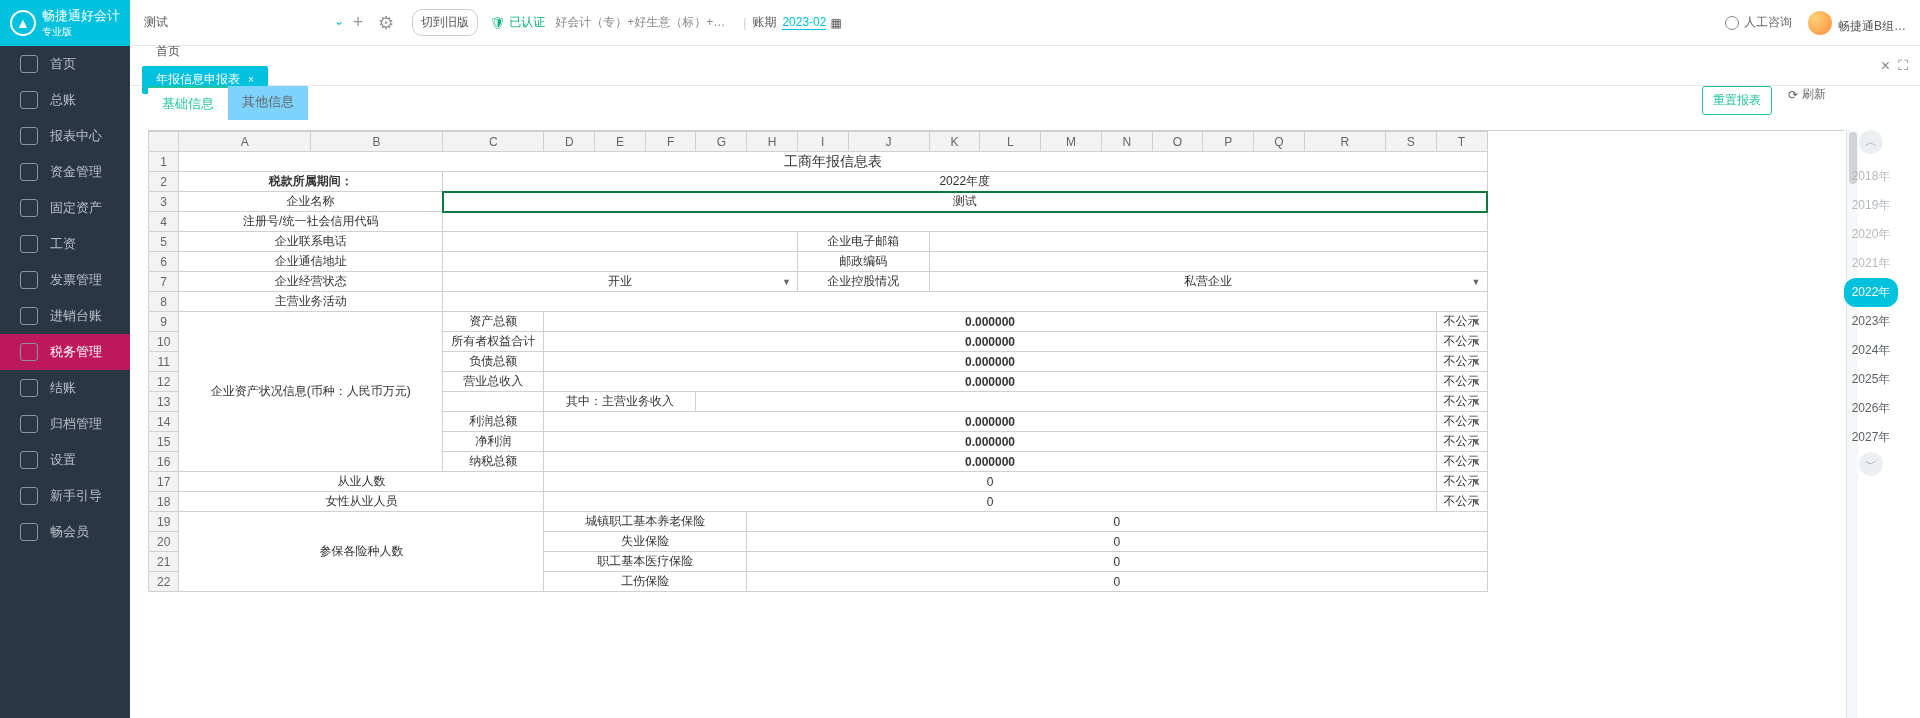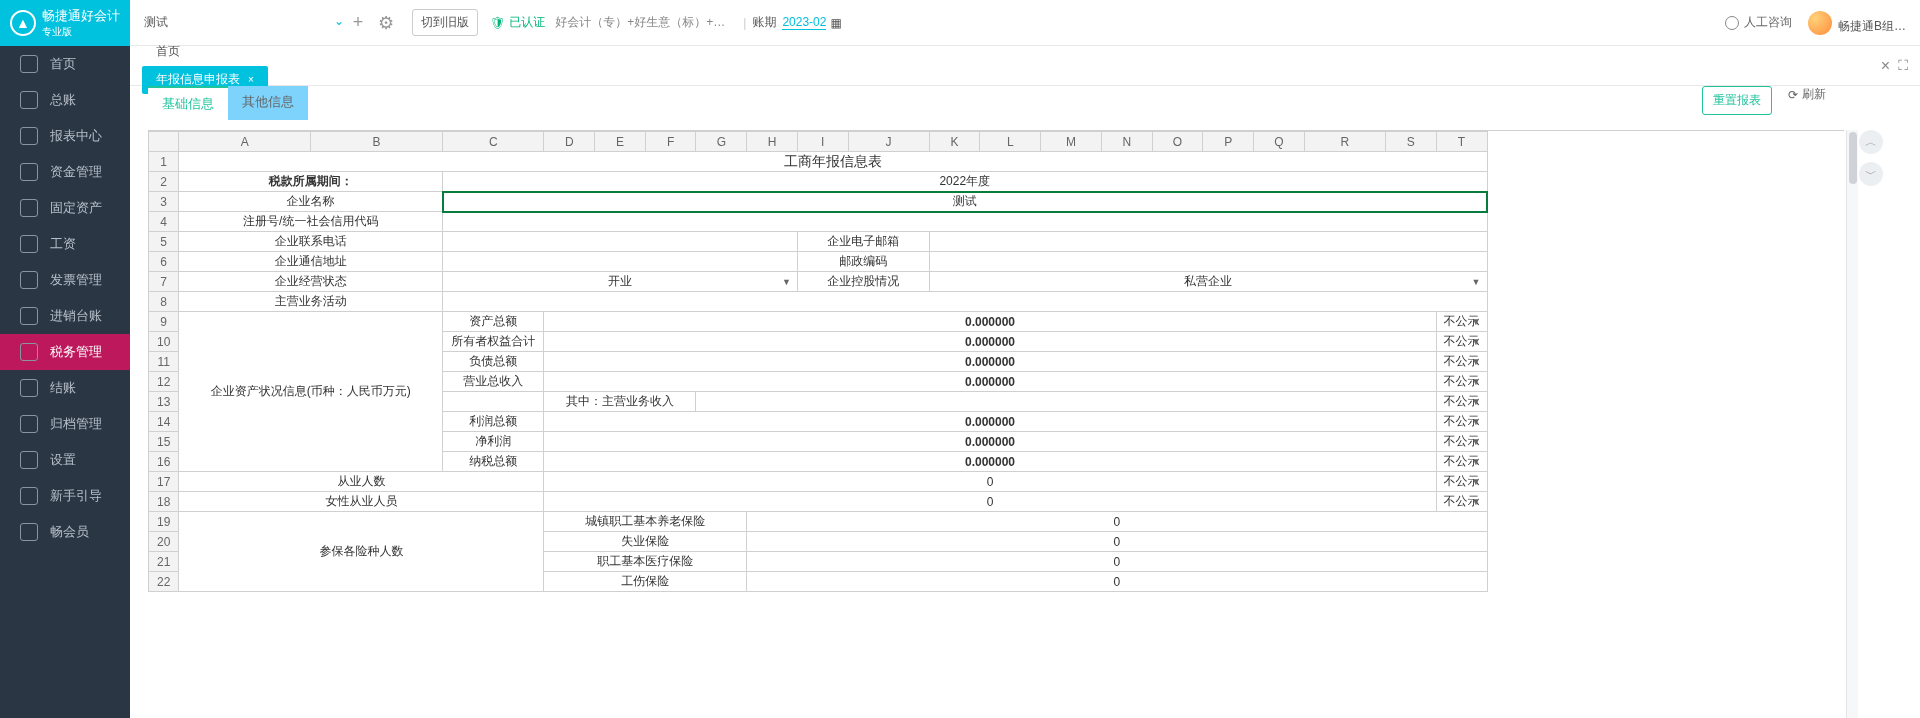--- a/index.html
+++ b/index.html
@@ -13,21 +13,21 @@
 .logo-sub { font-size: 10px; display: block; }
 .side-item { height: 36px; display: flex; align-items: center; padding-left: 20px; cursor: pointer; font-size: 13px; }
 .side-item .si-icon { width: 18px; height: 18px; margin-right: 12px; display: flex; align-items: center; justify-content: center; border: 1px solid #8a94a2; border-radius: 3px; font-size: 10px; }
 .side-item.active { background: #be185d; color: #fff; }
 
 
 .topbar { position: absolute; left: 130px; right: 0; top: 0; height: 46px; background: #fff; border-bottom: 1px solid #e8e8e8; display: flex; align-items: center; padding: 0 14px; }
 .topbar .company { width: 200px; color: #555; position: relative; }
 .topbar .company .chev { position: absolute; right: 0; color: #00c1de; }
 .topbar .icon-btn { width: 28px; height: 28px; color: #999; display: flex; align-items: center; justify-content: center; cursor: pointer; font-size: 18px; }
-.topbar .old-btn { border: 1px solid #ccc; border-radius: 3px; padding: 4px 8px; margin: 0 12px; color: #555; cursor: pointer; }
+.topbar .old-btn { border: 1px solid #ccc; border-radius: 10px; padding: 4px 8px; margin: 0 12px; color: #555; cursor: pointer; }
 .topbar .cert { color: #00b578; margin-right: 10px; display: flex; align-items: center; }
 .topbar .cert .shield { margin-right: 4px; }
 .topbar .prod { color: #888; margin-right: 12px; }
 .topbar .sep { color: #ccc; margin: 0 6px; }
 .topbar .period-lbl { color: #555; margin-right: 6px; }
 .topbar .period-val { color: #00c1de; border-bottom: 1px solid #00c1de; cursor: pointer; }
 .topbar .spacer { flex: 1; }
 .topbar .consult { display: flex; align-items: center; color: #666; margin-right: 16px; cursor: pointer; }
 .topbar .consult .head { width: 14px; height: 14px; border: 1px solid #888; border-radius: 50%; margin-right: 5px; }
 .topbar .user { display: flex; align-items: flex-end; color: #555; cursor: pointer; }
@@ -385,14 +385,26 @@
       </tbody>
   </table>
 </div>
 
 <div class="vscroll">
   <div class="thumb"></div>
 </div>
 
 <div class="yearstrip">
   <div class="scroll-prev">︿</div>
+  <div id="years-host">
+      <div class="year">2018年</div>
+      <div class="year">2019年</div>
+      <div class="year">2020年</div>
+      <div class="year">2021年</div>
+      <div class="year active">2022年</div>
+      <div class="year future">2023年</div>
+      <div class="year future">2024年</div>
+      <div class="year future">2025年</div>
+      <div class="year future">2026年</div>
+      <div class="year future">2027年</div>
+    </div>
   <div class="scroll-next">﹀</div>
 </div>
 
 </body></html>

